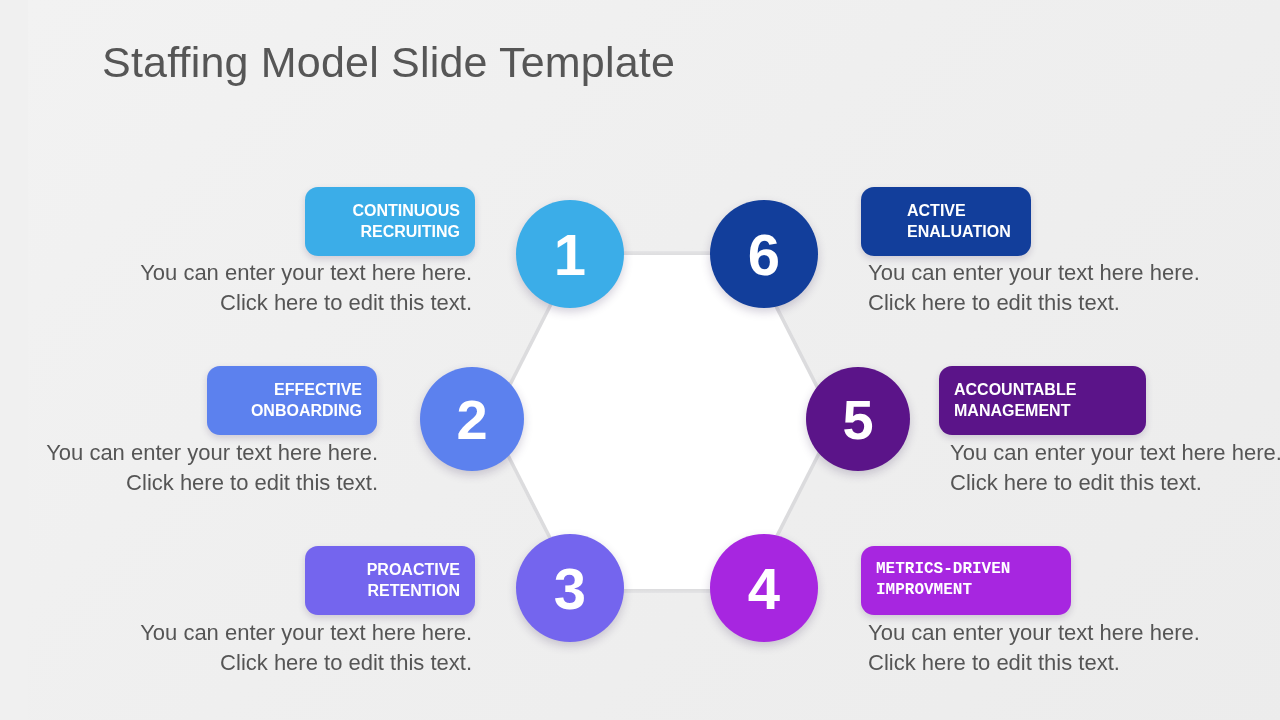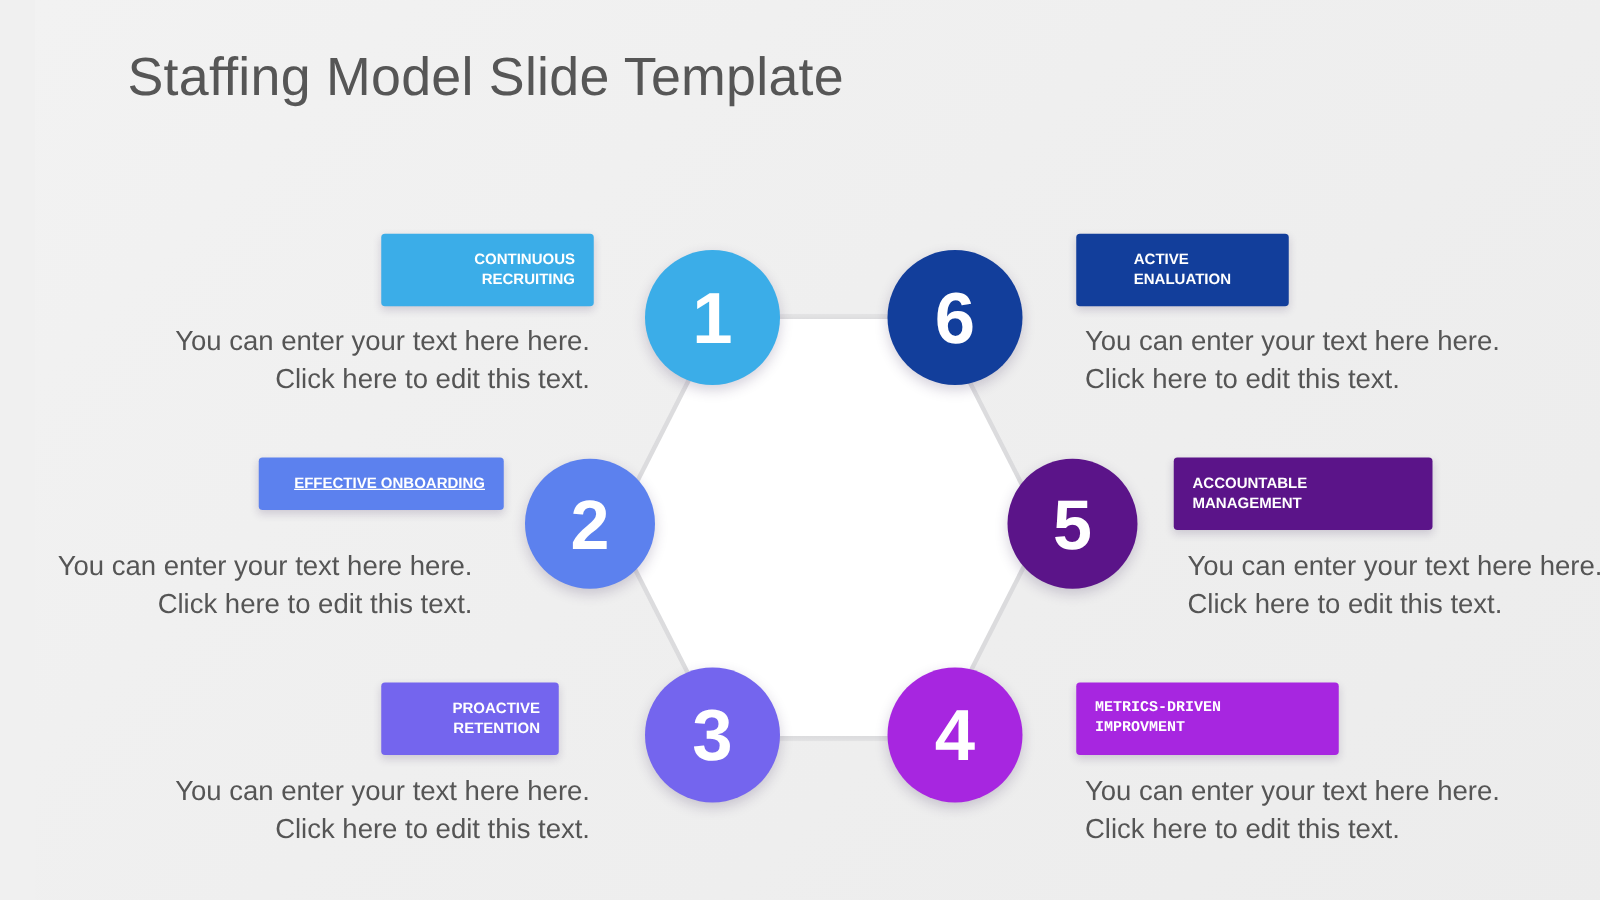--- a/index.html
+++ b/index.html
@@ -81,33 +81,33 @@
   .node-3 { left: 488px; top: 534px; }
   .node-4 { left: 682px; top: 534px; }
   .node-5 { left: 778px; top: 367px; }
   .node-6 { left: 682px; top: 200px; }
 
   
   .chip {
     position: absolute;
     color: #ffffff;
     font-weight: 700;
-    font-size: 12px;
+    font-size: 16px;
     line-height: 1.33;
     padding: 13px 15px;
-    border-radius: 3px;
+    border-radius: 13px;
     box-shadow: 0 3px 7px rgba(70,50,100,0.20);
     box-sizing: border-box;
   }
   .chip-right-align { text-align: right; }
   .chip-left-align  { text-align: left; }
 
   .chip-1 { left: 277px; top: 187px; width: 170px; }
-  .chip-2 { left: 179px; top: 366px; width: 196px; text-decoration: underline; }
-  .chip-3 { left: 277px; top: 546px; width: 142px; text-align: right; }
+  .chip-2 { left: 179px; top: 366px; width: 170px; }
+  .chip-3 { left: 277px; top: 546px; width: 170px; text-align: right; }
   .chip-4 { left: 833px; top: 546px; width: 210px; }
   .chip-5 { left: 911px; top: 366px; width: 207px; }
   .chip-6 { left: 833px; top: 187px; width: 170px; padding-left: 46px; }
 
   
   .body-text {
     position: absolute;
     color: #555555;
     font-size: 22px;
     line-height: 1.38;

